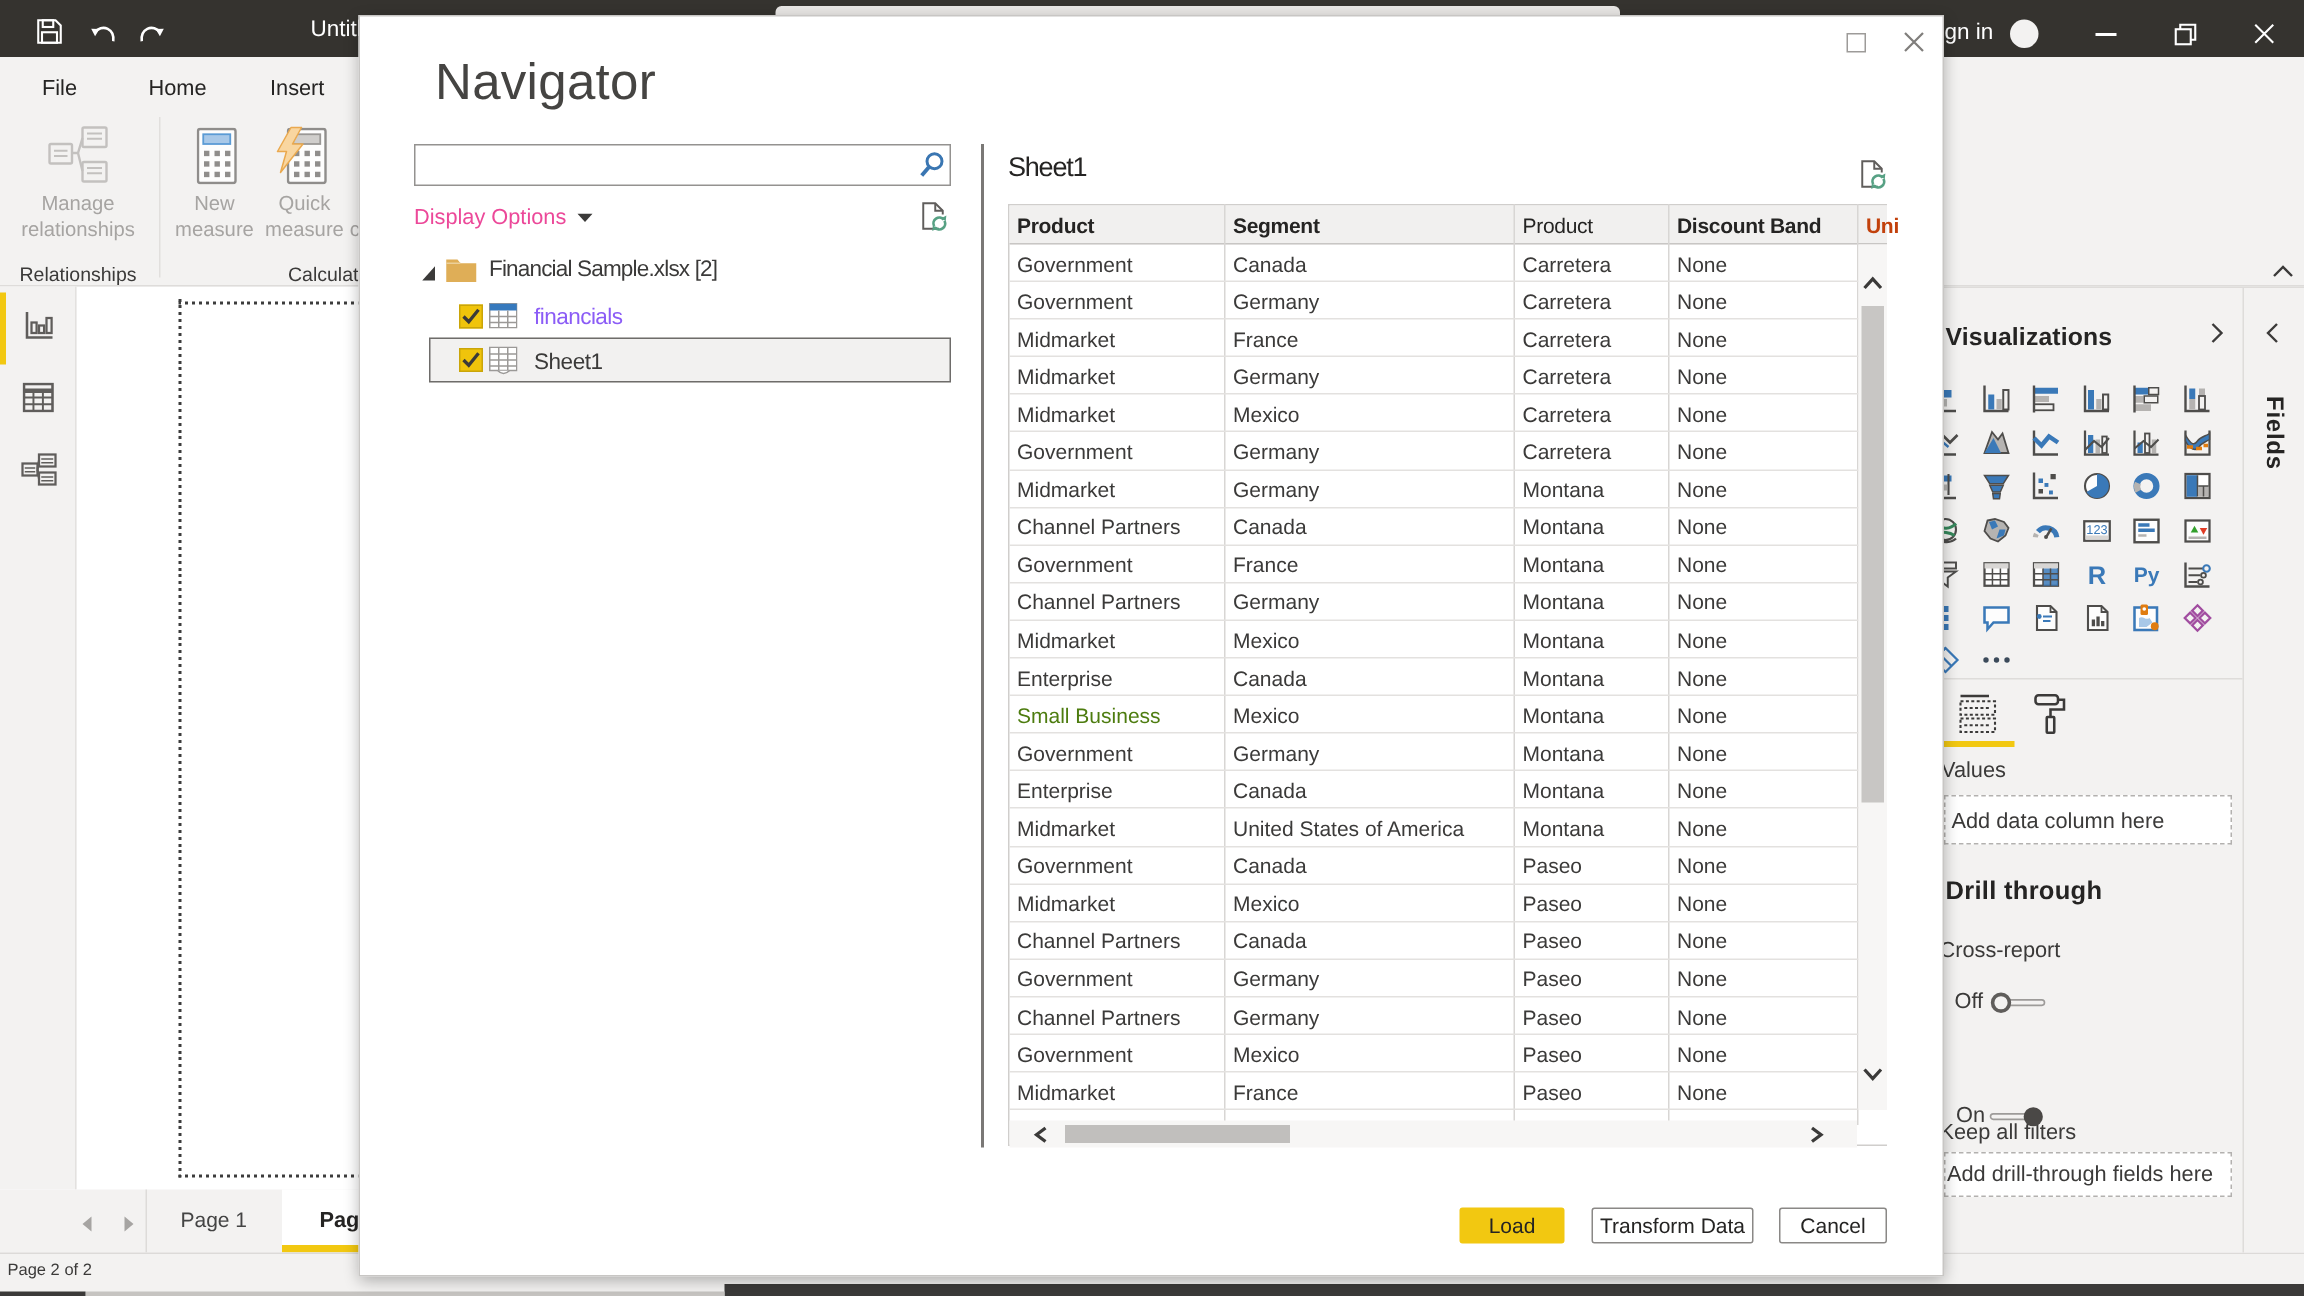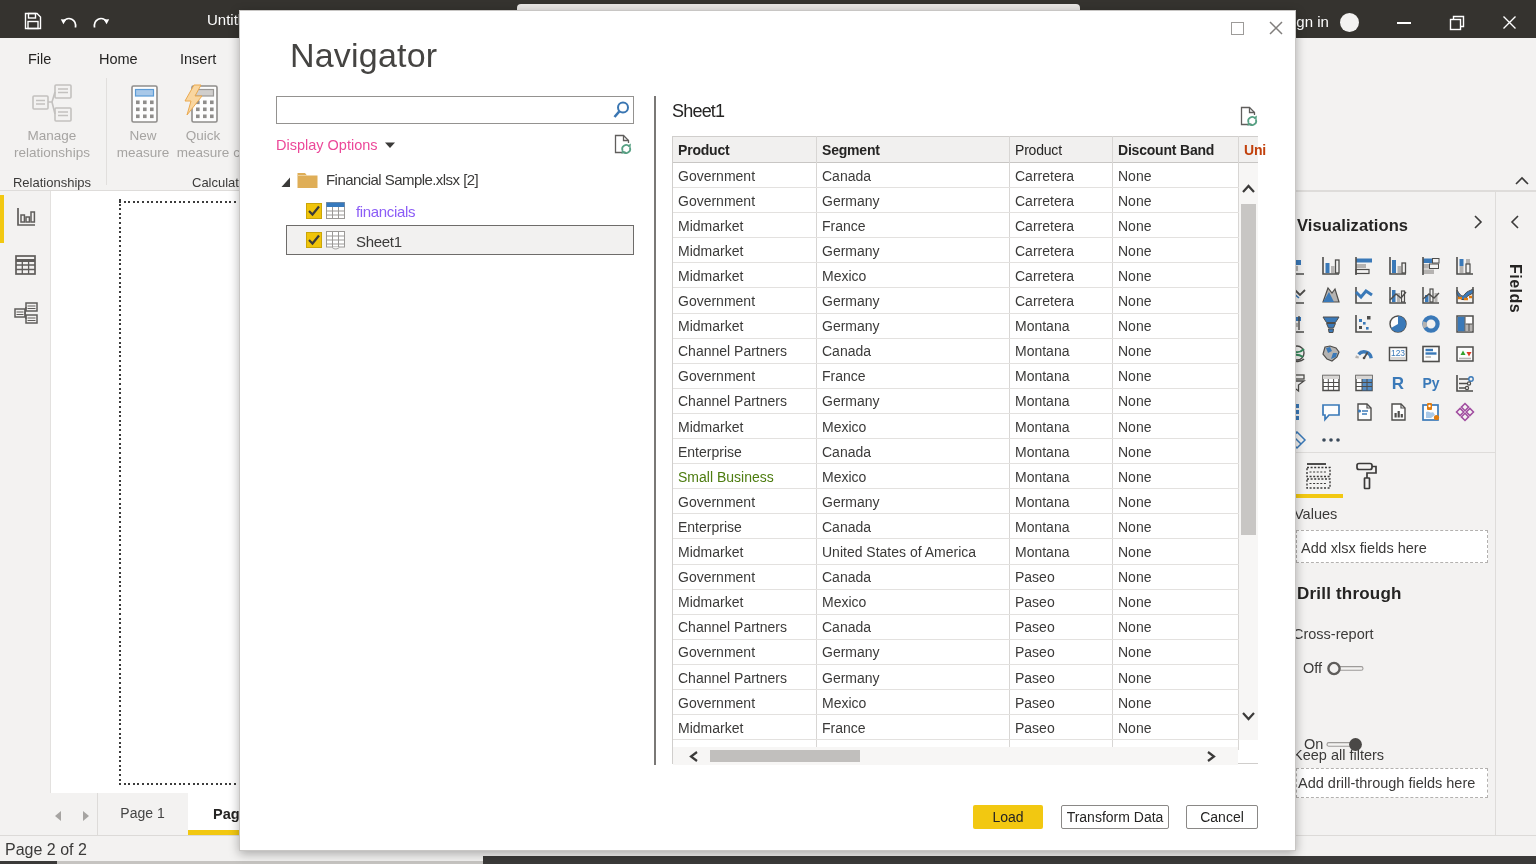--- a/index.html
+++ b/index.html
@@ -129,21 +129,21 @@
 <svg class="abs" style="left:53px;top:810px" width="40" height="12" viewBox="0 0 40 12">
 <path d="M8 1 L2 6 L8 11 Z" fill="#a6a4a2"></path>
 <path d="M30 1 L36 6 L30 11 Z" fill="#a6a4a2"></path>
 </svg>
 <div class="abs" style="left:97px;top:793px;width:1px;height:42px;background:#dddbd9;"></div>
 <div class="abs" style="left:97px;top:793px;width:91px;height:42px;font-size:14px;color:#444;text-align:center;line-height:40px;">Page 1</div>
 <div class="abs" style="left:188px;top:793px;width:110px;height:42px;background:#fff;"></div>
 <div class="abs" style="left:213px;top:806px;font-size:14.5px;font-weight:bold;color:#252423;white-space:nowrap;">Page 2</div>
 <div class="abs" style="left:188px;top:830px;width:110px;height:4.5px;background:#f2c811;"></div>
 <div class="abs" style="left:0;top:835px;width:1536px;height:29px;background:#f3f2f1;border-top:1px solid #dcdad8;"></div>
-<div class="abs" style="left:5px;top:841px;font-size:16px;color:#3b3a39;">Page 2 of 2</div>
+<div class="abs" style="left:5px;top:841px;font-size:11px;color:#3b3a39;">Page 2 of 2</div>
 <div class="abs" style="left:483px;top:856px;width:1053px;height:8px;background:#3b3a39;"></div>
 <div class="abs" style="left:57px;top:861px;width:426px;height:3px;background:#c6c4c1;"></div>
 <div class="abs" style="left:0;top:861px;width:57px;height:3px;background:#3b3a39;"></div>
 <div class="abs" style="left:1240px;top:192px;width:296px;height:643px;background:#f3f2f1;"></div>
 <div class="abs" style="left:1240px;top:191px;width:296px;height:1px;background:#dedcda;"></div>
 <div class="abs" style="left:1495px;top:192px;width:1px;height:643px;background:#dedcda;"></div>
 <div class="abs" style="left:1297px;top:216px;font-size:16.5px;font-weight:bold;color:#252423;letter-spacing:0.1px;">Visualizations</div>
 <svg class="abs" style="left:1472px;top:215px" width="12" height="14" viewBox="0 0 12 14">
 <path d="M3 1 L9 7 L3 13" fill="none" stroke="#3b3a39" stroke-width="1.6"></path>
 </svg>
@@ -375,21 +375,21 @@
 <svg class="abs" style="left:1356px;top:462px" width="22" height="28" viewBox="0 0 22 28">
 <g fill="none" stroke="#3b3a39" stroke-width="1.7">
 <rect x="1" y="1.5" width="15" height="6" rx="2"></rect>
 <path d="M16 4.5 H20 V11 H11 V16"></path>
 <rect x="8.5" y="16" width="5" height="10.5" rx="0.5"></rect>
 </g>
 </svg>
 <div class="abs" style="left:1295px;top:493.5px;width:48px;height:4px;background:#f2c811;"></div>
 <div class="abs" style="left:1294px;top:506px;font-size:14.5px;color:#3b3a39;">Values</div>
 <div class="abs" style="left:1295.5px;top:530px;width:192px;height:33px;background:#fff;border:1px dashed #b3b1af;"></div>
-<div class="abs" style="left:1301px;top:540px;font-size:14.5px;color:#3b3a39;">Add xlsx fields here</div>
+<div class="abs" style="left:1301px;top:540px;font-size:14.5px;color:#3b3a39;">Add data column here</div>
 <div class="abs" style="left:1297px;top:584px;font-size:17px;font-weight:bold;color:#252423;letter-spacing:0.2px;">Drill through</div>
 <div class="abs" style="left:1293px;top:626px;font-size:14.5px;color:#3b3a39;">Cross-report</div>
 <div class="abs" style="left:1303px;top:660px;font-size:14.5px;color:#3b3a39;">Off</div>
 <svg class="abs" style="left:1326px;top:660px" width="38" height="17" viewBox="0 0 38 17">
 <rect x="13" y="6.6" width="24" height="3.6" rx="1.8" fill="none" stroke="#9d9b99" stroke-width="1.1"></rect>
 <circle cx="8" cy="8.5" r="5.6" fill="#f3f2f1" stroke="#5f5d5b" stroke-width="2.4"></circle>
 </svg>
 <div class="abs" style="left:1293px;top:701px;font-size:14.5px;color:#3b3a39;margin-top:46px;">Keep all filters</div>
 <div class="abs" style="left:1304px;top:736px;font-size:14.5px;color:#3b3a39;">On</div>
 <svg class="abs" style="left:1326px;top:736px" width="38" height="17" viewBox="0 0 38 17">

